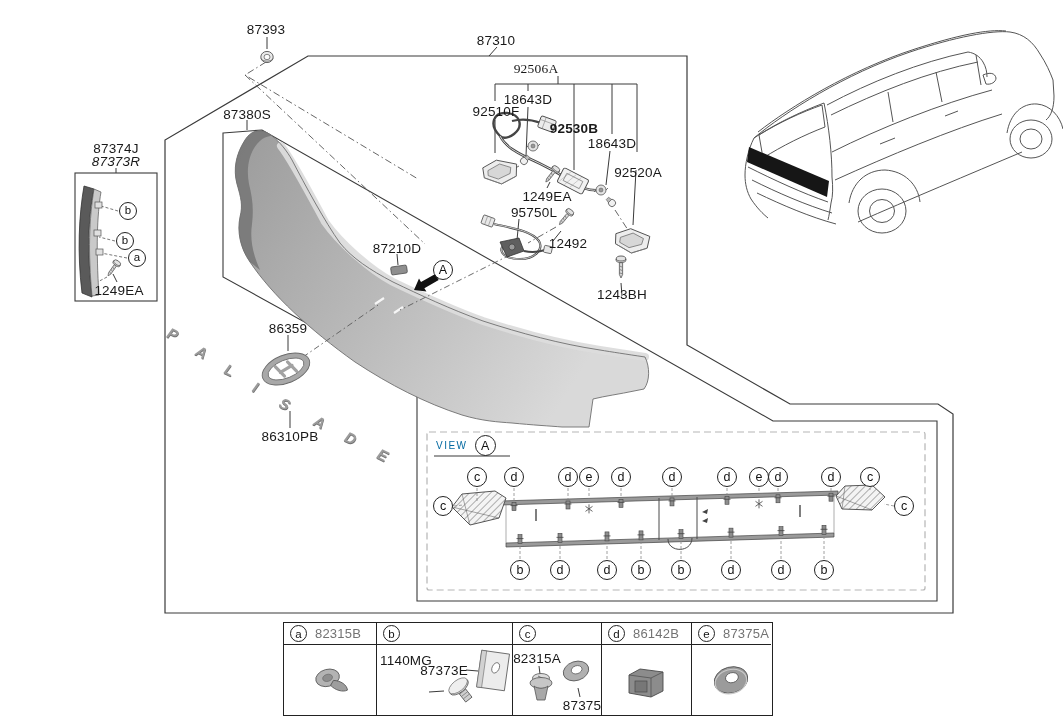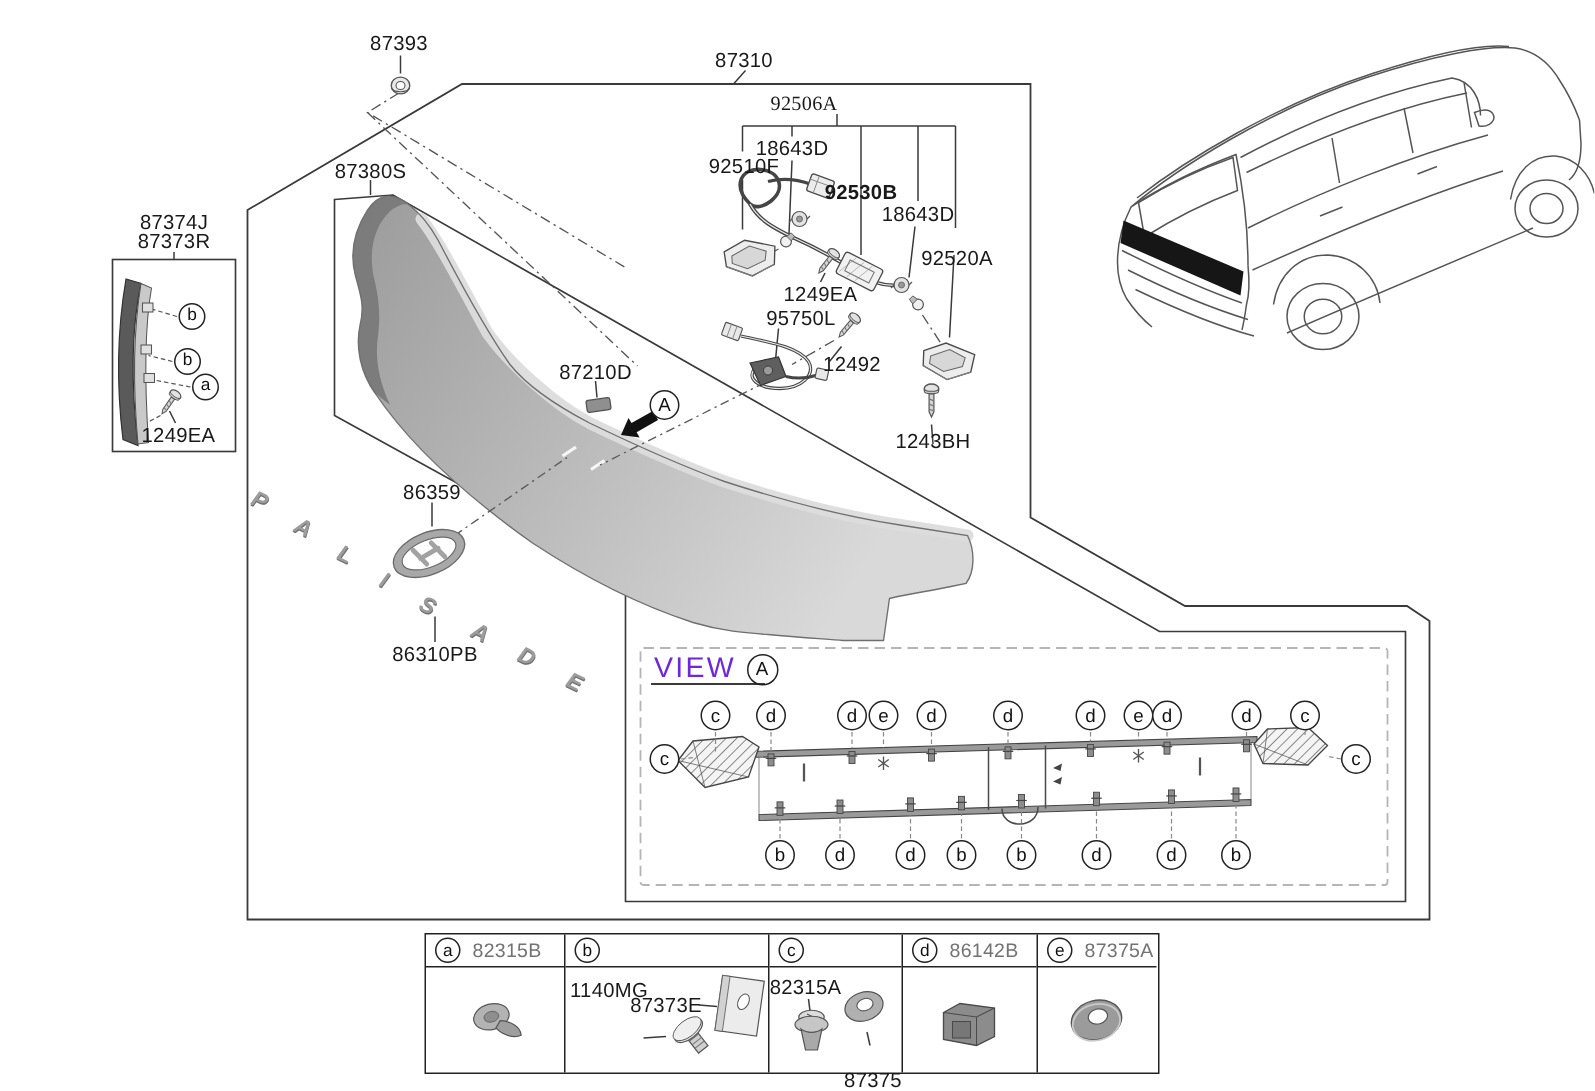--- a/index.html
+++ b/index.html
@@ -8,21 +8,21 @@
   #art{position:absolute;left:0;top:0;}
   #overlay{position:absolute;left:0;top:0;width:1063px;height:727px;}
   .plabel{position:absolute;transform:translate(-50%,-50%);font-size:13.5px;color:#191919;
           white-space:nowrap;letter-spacing:.2px;}
   .callout{position:absolute;transform:translate(-50%,-50%);border:1.2px solid #222;border-radius:50%;
            background:#fff;display:flex;align-items:center;justify-content:center;color:#111;
            box-sizing:border-box;line-height:1;}
   .eletter{position:absolute;transform:translate(-50%,-50%) rotate(26deg) skewX(-10deg);
            font-weight:bold;font-size:15px;color:#9c9c9c;text-shadow:0.8px 0.8px 0 #6f6f6f;}
   .vt-wrap{position:absolute;left:436px;top:435px;display:flex;align-items:center;gap:7px;}
-  .vt-label{font-size:19px;letter-spacing:1.5px;color:#6d28d9;}
+  .vt-label{font-size:10px;letter-spacing:1.5px;color:#0369a1;}
   .vt-circ{width:21px;height:21px;border:1.2px solid #222;border-radius:50%;display:flex;
            align-items:center;justify-content:center;font-size:12.5px;color:#111;box-sizing:border-box;}
   .legend{position:absolute;left:283px;top:622px;width:490px;height:94px;border:1.5px solid #222;
           display:flex;box-sizing:border-box;background:transparent;}
   .lcol{border-right:1.2px solid #222;box-sizing:border-box;display:flex;flex-direction:column;}
   .lcol:last-child{border-right:none;}
   .lhead{height:22px;border-bottom:1.2px solid #222;display:flex;align-items:center;gap:8px;
          padding-left:6px;box-sizing:border-box;}
   .lcirc{width:17px;height:17px;border:1.1px solid #222;border-radius:50%;display:flex;flex:0 0 17px;
          align-items:center;justify-content:center;font-size:11.5px;color:#111;box-sizing:border-box;}
@@ -387,29 +387,29 @@
       <div class="plabel" style="left: 496px; top: 111px;">92510F</div>
       <div class="plabel" style="left: 574px; top: 128px; font-weight: bold;">92530B</div>
       <div class="plabel" style="left: 612px; top: 143px;">18643D</div>
       <div class="plabel" style="left: 638px; top: 172px;">92520A</div>
       <div class="plabel" style="left: 547px; top: 196px;">1249EA</div>
       <div class="plabel" style="left: 519px; top: 212px; margin-left: 15px;">95750L</div>
       <div class="plabel" style="left: 568px; top: 243px;">12492</div>
       <div class="plabel" style="left: 622px; top: 294px;">1243BH</div>
       <div class="plabel" style="left: 247px; top: 114px;">87380S</div>
       <div class="plabel" style="left: 116px; top: 148px;">87374J</div>
-      <div class="plabel" style="left: 116px; top: 161px;">87373R</div>
+      <div class="plabel" style="left: 116px; top: 161px; font-style: italic;">87373R</div>
       <div class="plabel" style="left: 119px; top: 290px;">1249EA</div>
       <div class="plabel" style="left: 397px; top: 248px;">87210D</div>
       <div class="plabel" style="left: 288px; top: 328px;">86359</div>
       <div class="plabel" style="left: 290px; top: 436px;">86310PB</div>
       <div class="plabel" style="left: 444px; top: 670px;">87373E</div>
       <div class="plabel" style="left: 406px; top: 660px;">1140MG</div>
       <div class="plabel" style="left: 537px; top: 658px;">82315A</div>
-      <div class="plabel" style="left: 582px; top: 705px; margin-top: 15px;">87375</div>
+      <div class="plabel" style="left: 582px; top: 705px;">87375</div>
       <div class="callout" style="left: 128px; top: 211px; height: 18px; width: 18px; font-size: 11.5px;">b</div>
       <div class="callout" style="left: 125px; top: 241px; height: 18px; width: 18px; font-size: 11.5px;">b</div>
       <div class="callout" style="left: 137px; top: 258px; height: 18px; width: 18px; font-size: 11.5px;">a</div>
       <div class="callout" style="left: 443px; top: 270px; height: 20px; width: 20px; font-size: 12.5px;">A</div>
       <div class="callout" style="left: 477px; top: 477px; height: 20px; width: 20px; font-size: 12.5px;">c</div>
       <div class="callout" style="left: 514px; top: 477px; height: 20px; width: 20px; font-size: 12.5px;">d</div>
       <div class="callout" style="left: 568px; top: 477px; height: 20px; width: 20px; font-size: 12.5px;">d</div>
       <div class="callout" style="left: 589px; top: 477px; height: 20px; width: 20px; font-size: 12.5px;">e</div>
       <div class="callout" style="left: 621px; top: 477px; height: 20px; width: 20px; font-size: 12.5px;">d</div>
       <div class="callout" style="left: 672px; top: 477px; height: 20px; width: 20px; font-size: 12.5px;">d</div>

